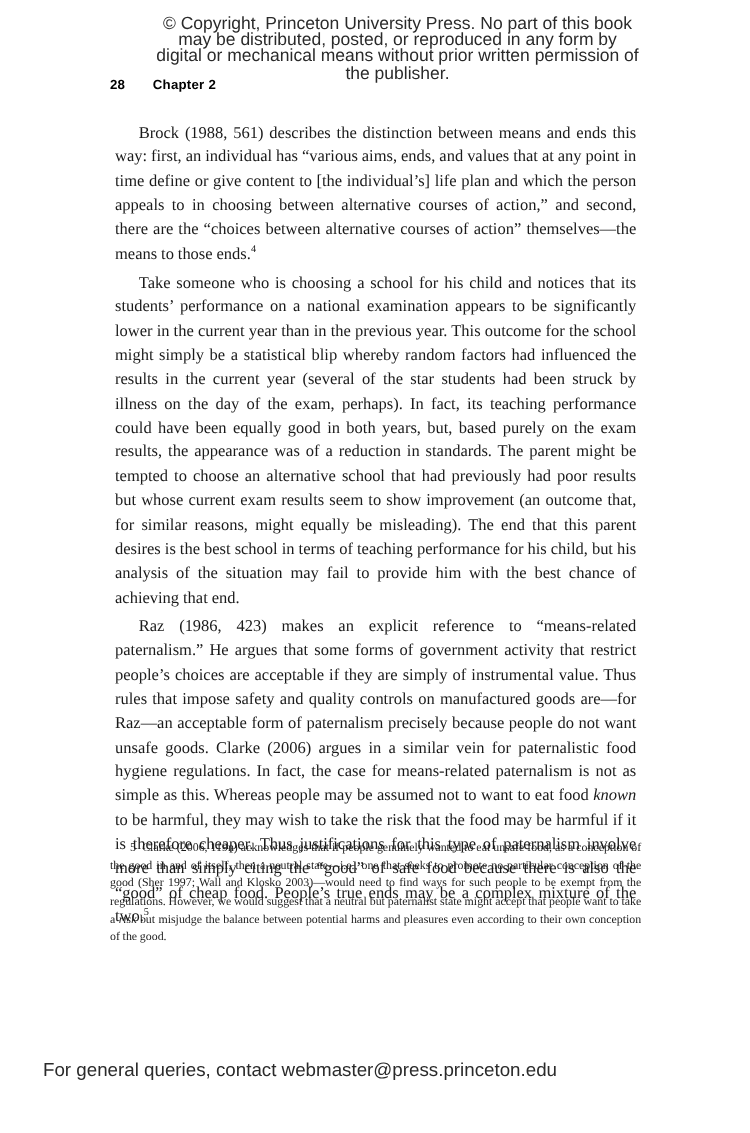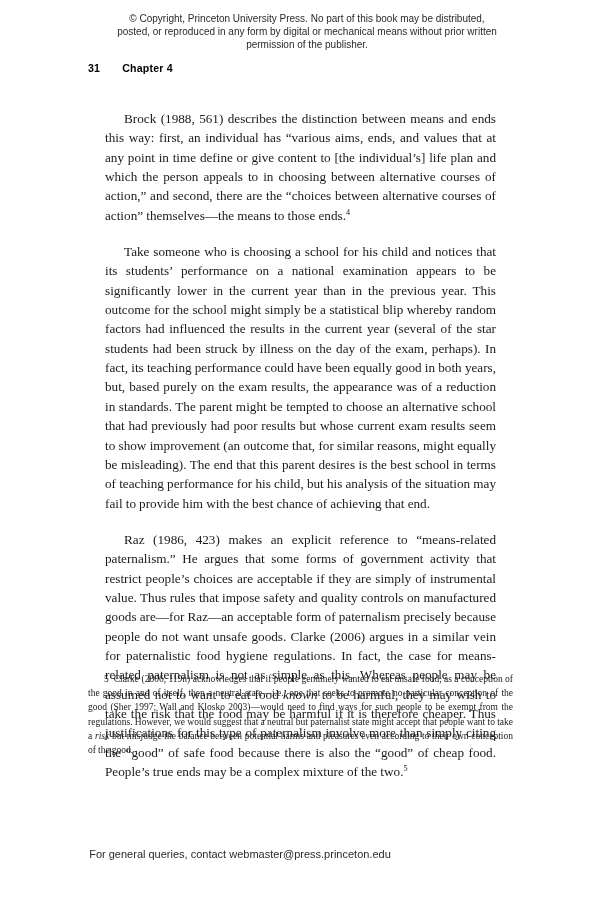--- a/index.html
+++ b/index.html
@@ -19,25 +19,25 @@
   .page {
     position: absolute;
     left: 0; top: 0;
     width: 600px;
     height: 906px;
   }
 
   
   .copyright {
     position: absolute;
-    left: 112px;
+    left: 123px;
     top: 12px;
     width: 390px;
     font-family: "Liberation Sans", "DejaVu Sans", sans-serif;
-    font-size: 10px;
+    font-size: 14px;
     line-height: 13.2px;
     text-align: center;
     color: #2a2a2a;
   }
 
   
   .runhead {
     position: absolute;
     left: 88px;
     top: 62px;
@@ -51,21 +51,21 @@
   .runhead .folio { margin-right: 22px; }
 
   
   .textblock {
     position: absolute;
     left: 88px;
     top: 92px;
     width: 425px;
   }
   p.body {
-    margin: 17px;
+    margin: 4px;
     font-size: 13.2px;
     line-height: 19.35px;
     text-align: justify;
     text-indent: 19px;
     -webkit-hyphens: none;
     hyphens: none;
     word-spacing: -0.15px;
   }
   p.body.first { text-indent: 19px; }
   sup {
@@ -93,36 +93,36 @@
   p.note .num { margin-right: 5px; }
 
   
   .footer {
     position: absolute;
     left: 0;
     top: 848px;
     width: 480px;
     text-align: center;
     font-family: "Liberation Sans", "DejaVu Sans", sans-serif;
-    font-size: 11px;
+    font-size: 15px;
     color: #2a2a2a;
   }
 </style>
 </head>
 <body>
 
 <div class="page">
 
   <div class="copyright">
     <span>© Copyright, Princeton University Press. No part of this book may be</span>
     <span>distributed, posted, or reproduced in any form by digital or mechanical</span>
     <span>means without prior written permission of the publisher.</span>
   </div>
 
-  <div class="runhead"><span class="folio">31</span><span>Chapter 4</span></div>
+  <div class="runhead"><span class="folio">28</span><span>Chapter 2</span></div>
 
   <div class="textblock">
 
     <p class="body first"><span>Brock (1988, 561) describes the distinction between means and ends this way: first, an individual has “various aims, ends, and values that at any point in time define or give content to [the individual’s] life plan and which the person appeals to in choosing between alternative courses of action,” and second, there are the “choices between alternative courses of action” themselves—the means to those ends.</span><sup>4</sup></p>
 
     <p class="body">Take someone who is choosing a school for his child and notices that its students’ performance on a national examination appears to be significantly lower in the current year than in the previous year. This outcome for the school might simply be a statistical blip whereby random factors had influenced the results in the current year (several of the star students had been struck by illness on the day of the exam, perhaps). In fact, its teaching performance could have been equally good in both years, but, based purely on the exam results, the appearance was of a reduction in standards. The parent might be tempted to choose an alternative school that had previously had poor results but whose current exam results seem to show improvement (an outcome that, for similar reasons, might equally be misleading). The end that this parent desires is the best school in terms of teaching performance for his child, but his analysis of the situation may fail to provide him with the best chance of achieving that end.</p>
 
     <p class="body"><span>Raz (1986, 423) makes an explicit reference to “means-related paternalism.” He argues that some forms of government activity that restrict people’s choices are acceptable if they are simply of instrumental value. Thus rules that impose safety and quality controls on manufactured goods are—for Raz—an acceptable form of paternalism precisely because people do not want unsafe goods. Clarke (2006) argues in a similar vein for paternalistic food hygiene regulations. In fact, the case for means-related paternalism is not as simple as this. Whereas people may be assumed not to want to eat food </span><em>known</em><span> to be harmful, they may wish to take the risk that the food may be harmful if it is therefore cheaper. Thus justifications for this type of paternalism involve more than simply citing the “good” of safe food because there is also the “good” of cheap food. People’s true ends may be a complex mixture of the two.</span><sup>5</sup></p>
 
   </div>

